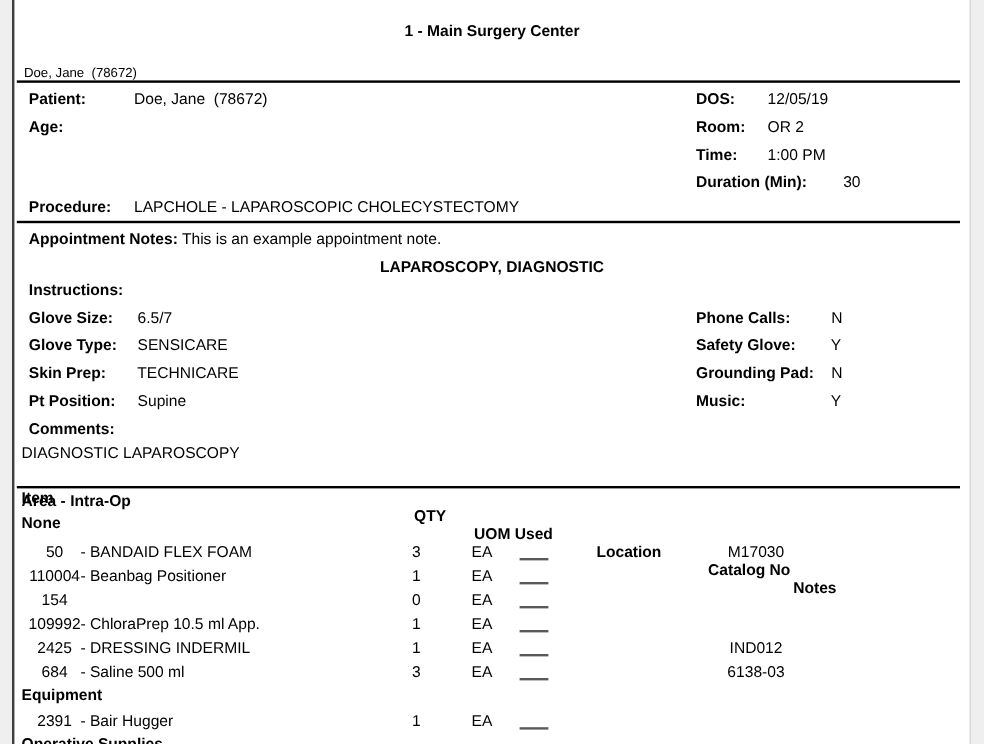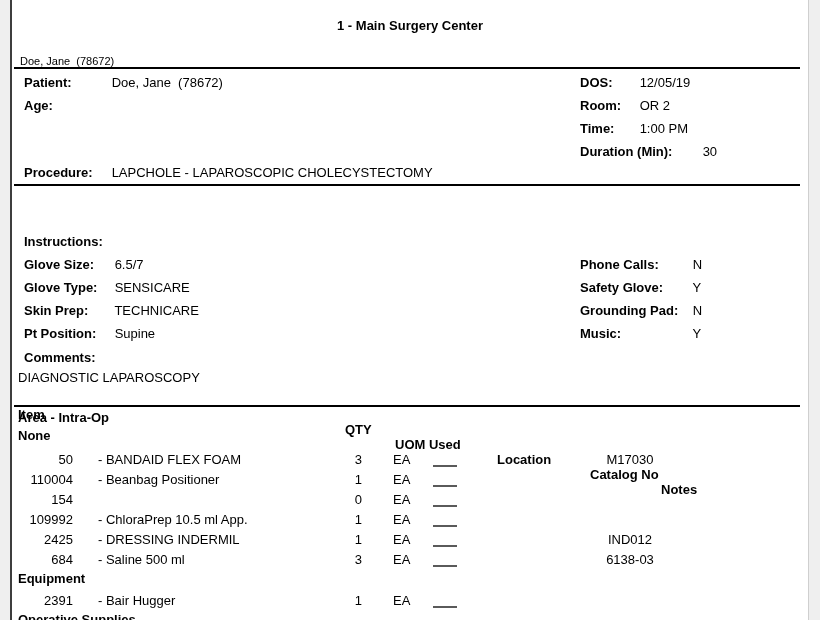--- a/index.html
+++ b/index.html
@@ -39,23 +39,23 @@
   .th-item { left: 6px; }
   .th-qty { left: 333px; text-align: center; }
   .th-uom { left: 383px; }
   .th-loc { left: 485px; }
   .th-cat { left: 578px; }
   .th-notes { left: 649px; }
 
   .group-h { left: 6px; font-weight: bold; }
 
   .item-row { position: absolute; left: 0; width: 100%; height: 20px; }
-  .item-row span { position: absolute; line-height: 15px; white-space: pre; }
+  .item-row span { position: absolute; line-height: 15px; white-space: pre; text-align: center; }
   .col-num { left: 6px; width: 55px; text-align: right; }
-  .col-name { left: 86px; }
+  .col-name { left: 55px; }
   .col-name::before { content: "- "; }
   .col-qty { left: 320px; width: 30px; text-align: right; }
   .col-uom { left: 381px; }
   .col-used-blank { left: 421px; top: 13px; width: 24px; height: 2px; background: #5a5a5a; }
   .col-catalog { left: 578px; width: 80px; text-align: center; }
 </style>
 </head>
 <body>
 
 <div class="page">
@@ -69,21 +69,23 @@
   <div class="abs pair info-left" style="left:12px; top:98px"><span class="lbl">Age:</span> <span></span></div>
   <div class="abs pair info-left" style="left:12px; top:165px"><span class="lbl">Procedure:</span> <span>LAPCHOLE - LAPAROSCOPIC CHOLECYSTECTOMY</span></div>
 
   <div class="abs pair info-right" style="left:568px; top:75px"><span class="lbl">DOS:</span> <span>12/05/19</span></div>
   <div class="abs pair info-right" style="left:568px; top:98px"><span class="lbl">Room:</span> <span>OR 2</span></div>
   <div class="abs pair info-right" style="left:568px; top:121px"><span class="lbl">Time:</span> <span>1:00 PM</span></div>
   <div class="abs pair info-right" style="left:568px; top:144px"><span class="lbl w-dur">Duration (Min):</span> <span>30</span></div>
 
   <div class="rule" style="top:184px"></div>
 
+  <div class="abs pair" style="left:12px; top:191px"><span class="lbl">Appointment Notes:</span> <span>This is an example appointment note.</span></div>
 
+  <div class="abs center bold" style="top:215px">LAPAROSCOPY, DIAGNOSTIC</div>
 
   <div class="abs bold" style="left:12px; top:234px">Instructions:</div>
 
   <div class="abs pair pref-left" style="left:12px; top:257px"><span class="lbl">Glove Size:</span> <span>6.5/7</span></div>
   <div class="abs pair pref-left" style="left:12px; top:280px"><span class="lbl">Glove Type:</span> <span>SENSICARE</span></div>
   <div class="abs pair pref-left" style="left:12px; top:303px"><span class="lbl">Skin Prep:</span> <span>TECHNICARE</span></div>
   <div class="abs pair pref-left" style="left:12px; top:326px"><span class="lbl">Pt Position:</span> <span>Supine</span></div>
 
   <div class="abs pair pref-right" style="left:568px; top:257px"><span class="lbl">Phone Calls:</span> <span>N</span></div>
   <div class="abs pair pref-right" style="left:568px; top:280px"><span class="lbl">Safety Glove:</span> <span>Y</span></div>

